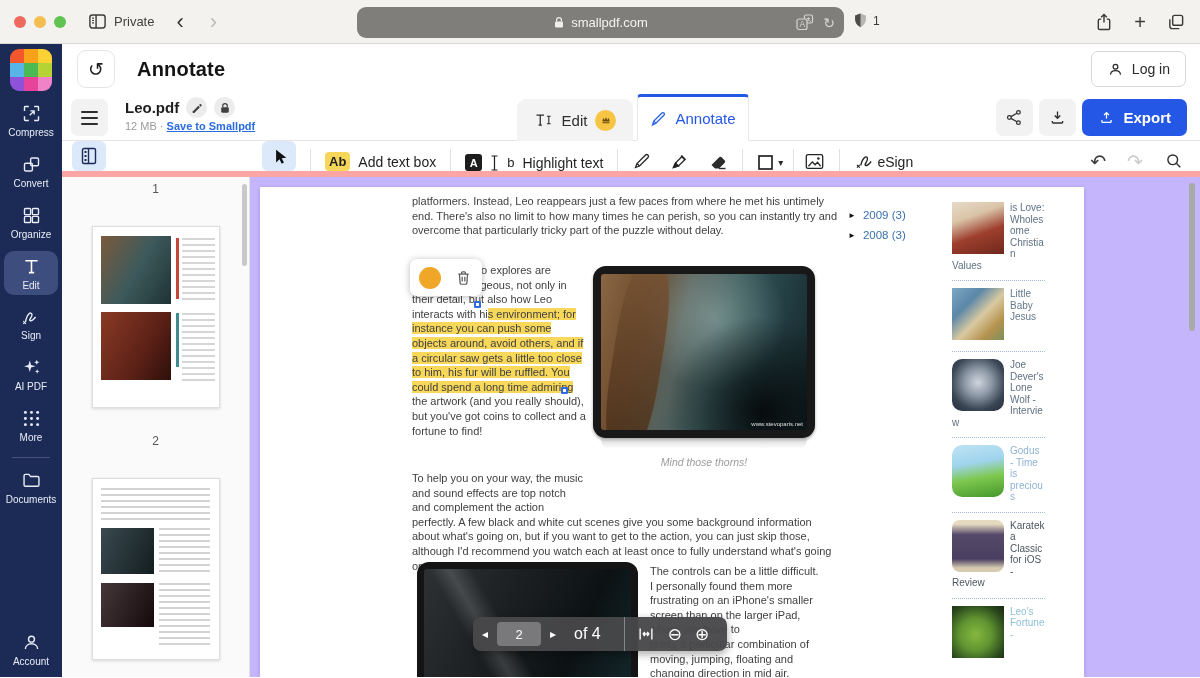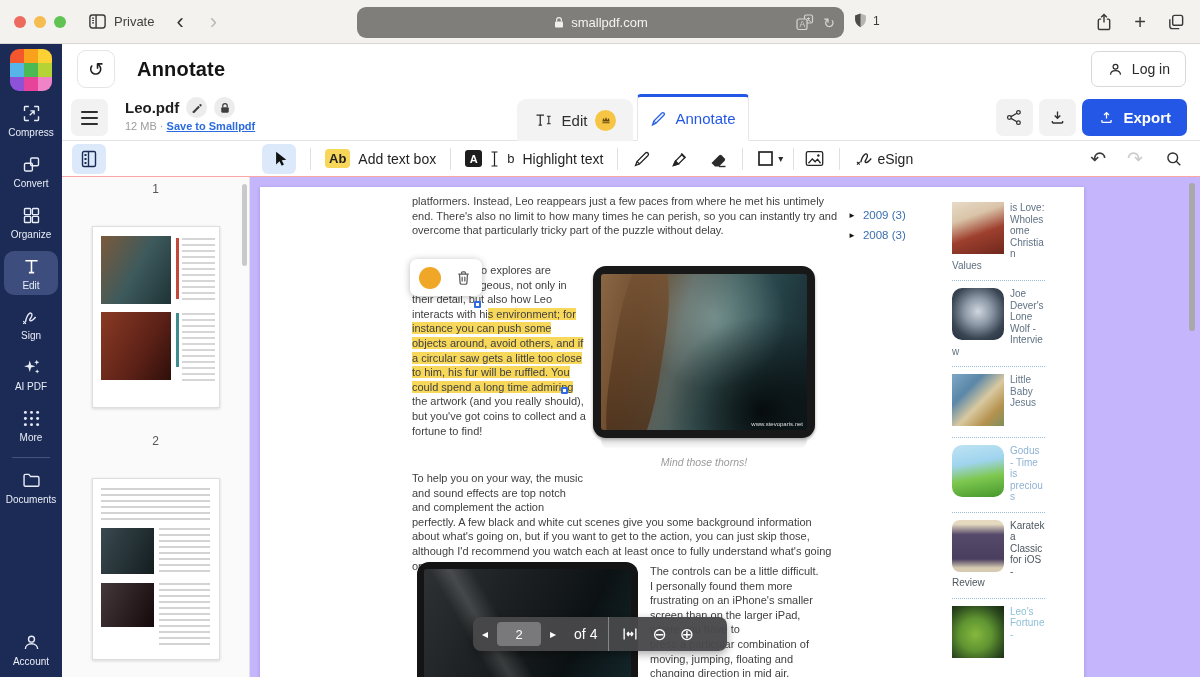--- a/index.html
+++ b/index.html
@@ -49,21 +49,21 @@
   .file-sub a { color:#2b6be0; font-weight:700; text-decoration:underline; cursor:pointer; }
   .tabs { position:absolute; left:455px; bottom:-1px; display:flex; align-items:flex-end; gap:4px; }
   .tab-edit { height:42px; width:116px; background:#f3f3f3; border-radius:9px 9px 0 0; display:flex; align-items:center; justify-content:center; gap:8px; font-size:15px; color:#2e2e2e; }
   .crown-badge { width:21px; height:21px; border-radius:50%; background:#f6c544; display:flex; align-items:center; justify-content:center; }
   .tab-annotate { height:47px; width:112px; background:#fff; border:1px solid #e7e7e7; border-bottom:1px solid #fff; border-top:3px solid #2457e5; border-radius:4px 4px 0 0; display:flex; align-items:center; justify-content:center; gap:8px; font-size:15px; color:#2457e5; font-weight:400; }
   .file-actions { position:absolute; right:13px; top:5px; display:flex; gap:6px; }
   .icon-btn { width:37px; height:37px; background:#f2f2f2; border-radius:7px; display:flex; align-items:center; justify-content:center; color:#2f2f2f; }
   .export-btn { height:37px; padding:0 16px; background:#2457e5; border-radius:7px; color:#fff; font-size:15px; font-weight:700; display:flex; align-items:center; gap:8px; }
 
   
-  .tool-bar { height:36px; background:#fff; border-bottom:1px solid #fca5a5; display:flex; align-items:center; }
+  .tool-bar { height:36px; background:#fff; border-bottom:6px solid #fca5a5; display:flex; align-items:flex-end; }
   .panel-toggle, .pointer-btn { width:34px; height:30px; background:#dce9fb; border-radius:6px; display:flex; align-items:center; justify-content:center; }
   .panel-toggle { margin-left:10px; }
   .tb-spacer { width:156px; }
   .vdiv { width:1px; height:22px; background:#e0e0e0; margin:0 14px; }
   .tool-label-btn { display:flex; align-items:center; gap:8px; font-size:14px; color:#1f1f1f; }
   .ab-badge { background:#f7d65a; color:#1f1f1f; border-radius:4px; font-size:13px; font-weight:700; padding:2px 4px; }
   .hl-a { width:17px; height:17px; background:#1d1d1d; color:#fff; border-radius:3px; font-size:11px; font-weight:700; display:flex; align-items:center; justify-content:center; }
   .hl-b { font-size:13px; color:#1f1f1f; }
   .draw-group { display:flex; align-items:center; gap:18px; color:#242424; }
   .shape-btn { display:flex; align-items:center; gap:4px; color:#242424; }
@@ -141,21 +141,21 @@
   .a4 .art-thumb { border-radius:10px; background:linear-gradient(170deg,#bfe3f2 0%,#9fd4ee 35%,#7ec850 62%,#45962c 100%); }
   .a5 .art-thumb { border-radius:8px; background:linear-gradient(180deg,#e5dac0 8%,#564a6b 28%,#4a3e60 75%,#d6cbb1 92%); }
   .a6 .art-thumb { background:radial-gradient(circle at 45% 55%,#86b83e 0%,#5f9431 40%,#2c4a1e 75%,#16260f 100%); }
 
   .float-toolbar { position:absolute; left:150px; top:72px; width:72px; height:37px; background:#fff; border-radius:7px; box-shadow:0 1px 7px rgba(0,0,0,.28); display:flex; align-items:center; justify-content:center; gap:13px; z-index:20; }
   .swatch { width:22px; height:22px; border-radius:50%; background:#f0a728; }
 
   .page-nav { position:absolute; left:473px; top:617px; width:254px; height:34px; background:rgba(72,72,74,.96); border-radius:8px; display:flex; align-items:center; color:#fff; box-shadow:0 3px 9px rgba(0,0,0,.35); z-index:50; }
   .nav-arrow { font-size:12px; color:#fff; padding:0 9px; line-height:1; }
   .nav-page-box { width:44px; height:24px; background:#79797c; border-radius:4px; display:flex; align-items:center; justify-content:center; font-size:13px; }
-  .nav-of { font-size:14px; margin:0 11px 0 9px; }
+  .nav-of { font-size:16px; margin:0 23px 0 9px; }
   .nav-vdiv { width:1px; height:34px; background:#85858a; }
   .nav-zoom { display:flex; align-items:center; gap:13px; margin-left:12px; font-size:17px; }
   .nav-zoom span { line-height:1; }
   .fitw { display:flex; align-items:center; }
 </style>
 </head>
 <body>
 
 <div class="chrome">
   <div class="traffic">
@@ -562,27 +562,27 @@
               <span class="year-tri">►</span>
               <span class="year-link">2008 (3)</span>
             </div>
           </div>
 
           <div class="articles">
             <div class="article a1">
               <div class="art-thumb"></div>
               <span style="color: rgb(95, 113, 131);">is Love: Wholesome Christian Values</span>
             </div>
+            <div class="article a2">
+              <div class="art-thumb"></div>
+              <span style="color: rgb(100, 120, 138);">Little Baby Jesus</span>
+            </div>
             <div class="article a3">
               <div class="art-thumb"></div>
               <span style="color: rgb(95, 113, 131);">Joe Dever's Lone Wolf - Interview</span>
-            </div>
-            <div class="article a2">
-              <div class="art-thumb"></div>
-              <span style="color: rgb(100, 120, 138);">Little Baby Jesus</span>
             </div>
             <div class="article a4">
               <div class="art-thumb"></div>
               <span style="color: rgb(143, 178, 212);">Godus - Time is precious</span>
             </div>
             <div class="article a5">
               <div class="art-thumb"></div>
               <span style="color: rgb(76, 86, 95);">Karateka Classic for iOS - Review</span>
             </div>
             <div class="article a6">

